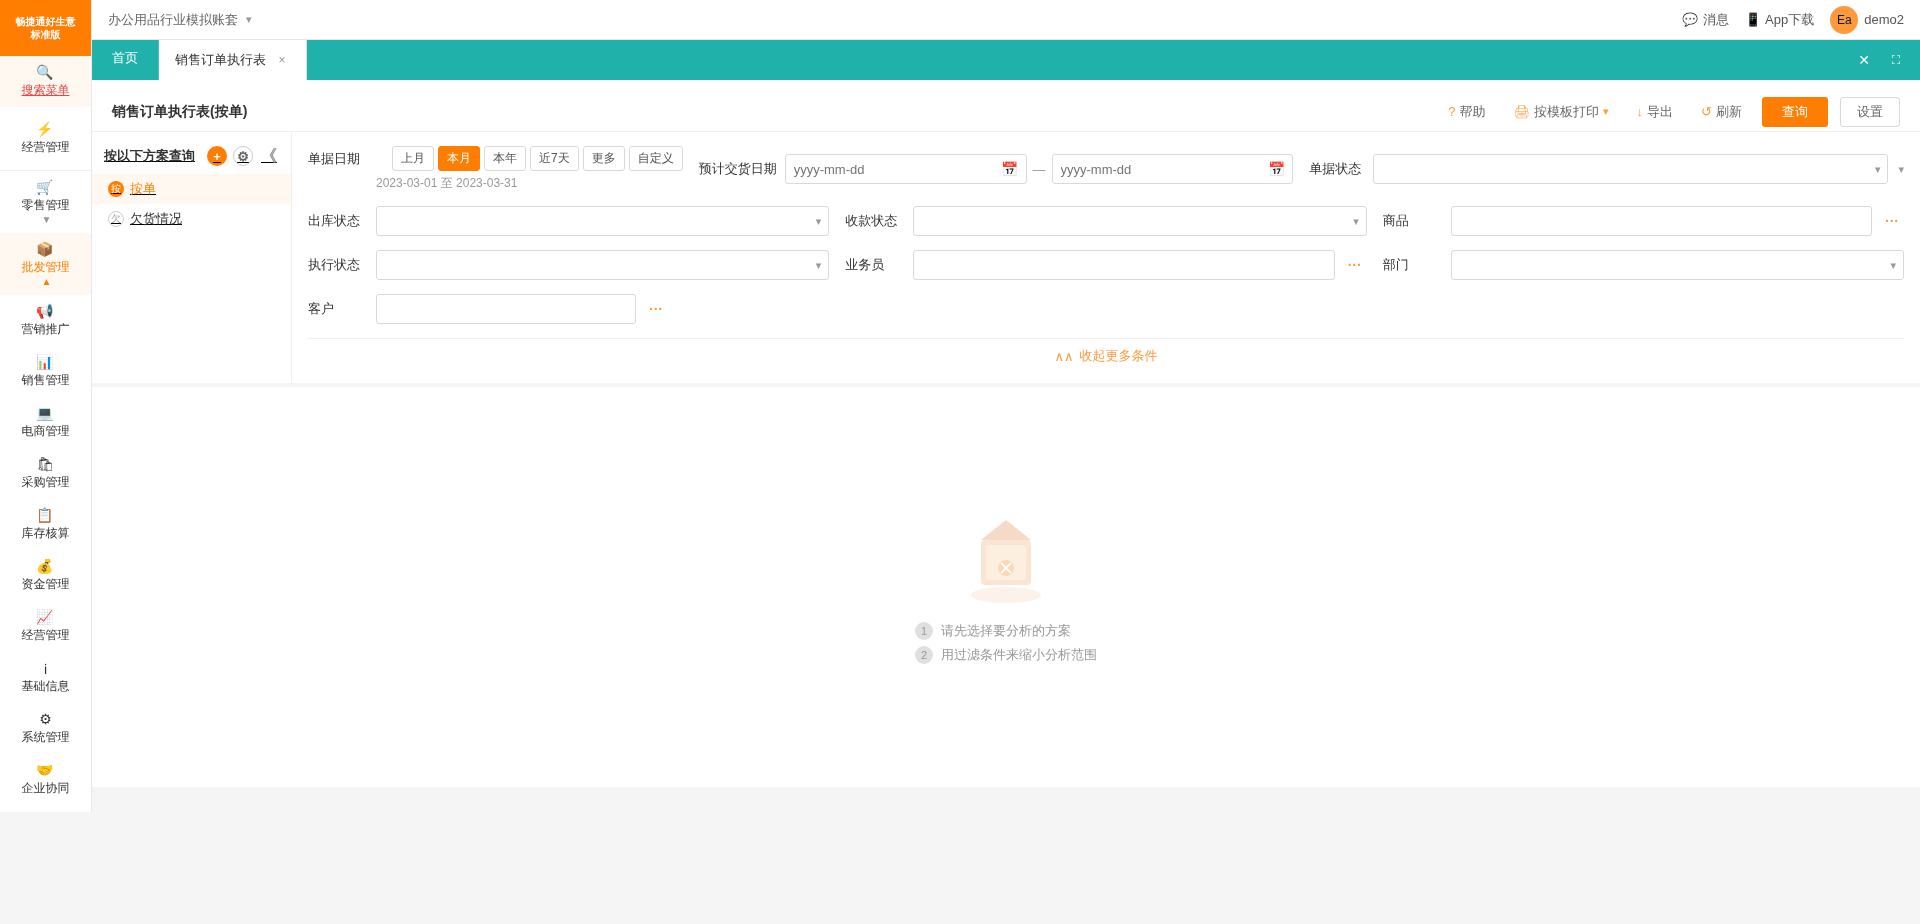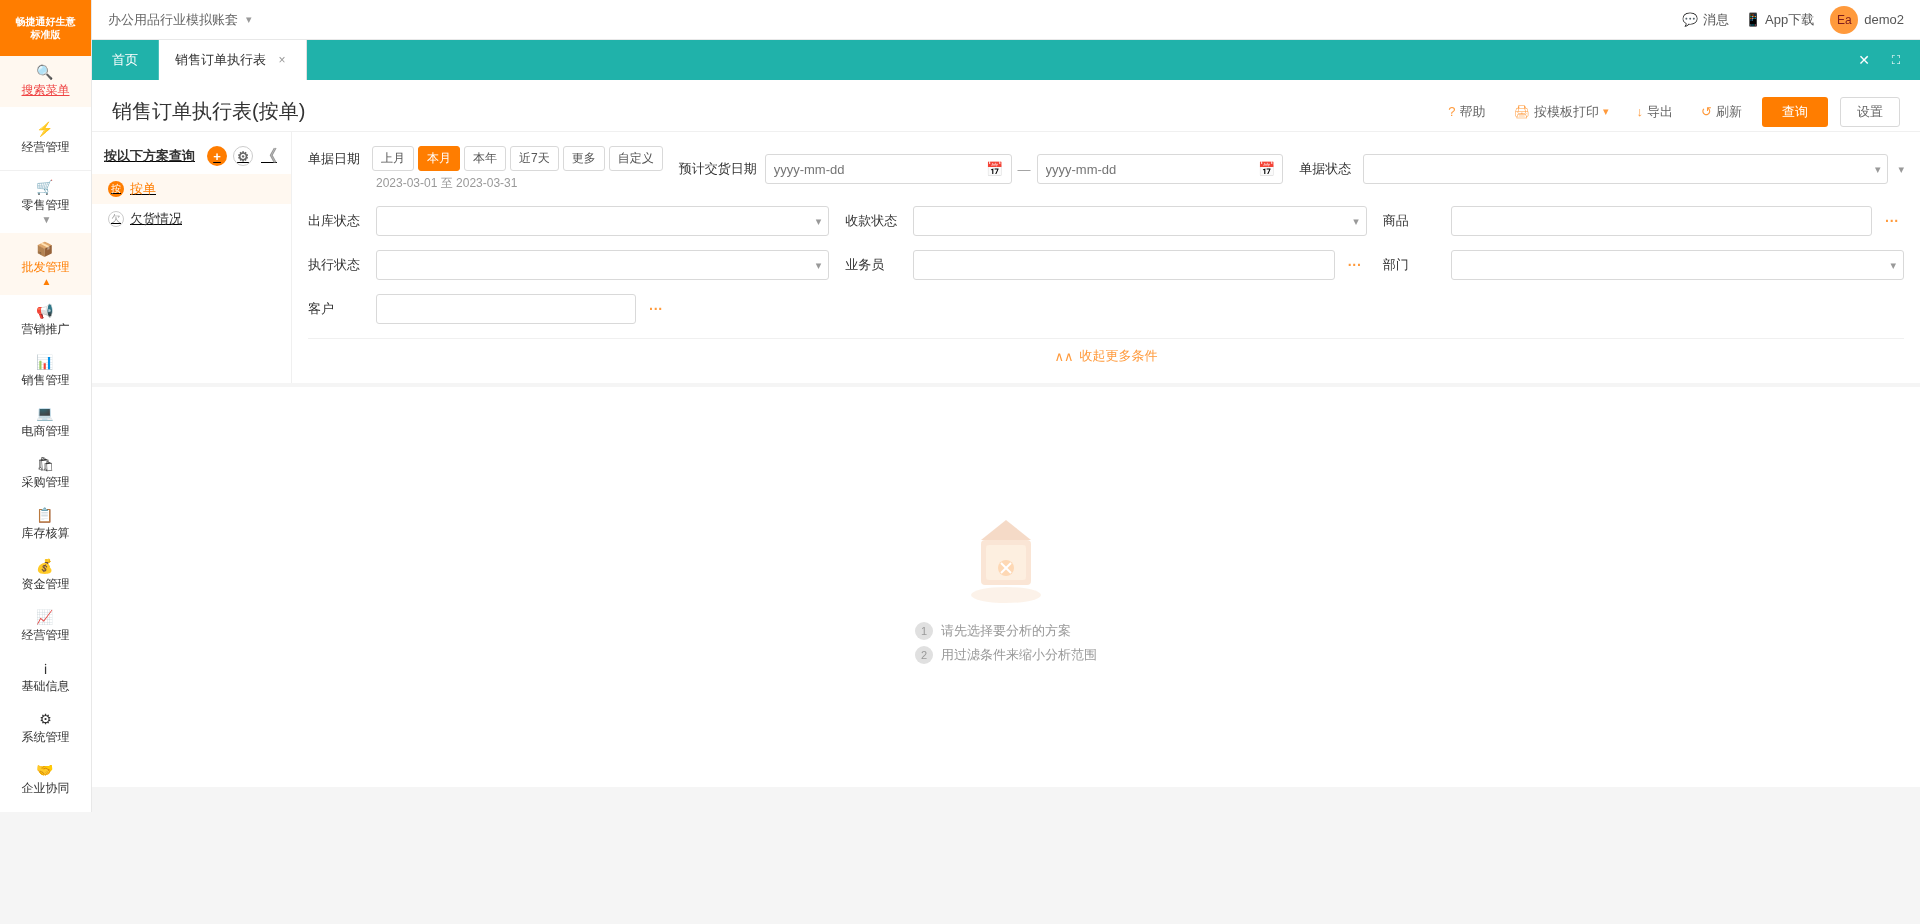--- a/index.html
+++ b/index.html
@@ -107,37 +107,37 @@
       color: #555;
     }
     .user-avatar {
       width: 28px;
       height: 28px;
       border-radius: 50%;
       background: #ff9a3c;
       display: flex;
       align-items: center;
       justify-content: center;
-      color: #7f1d1d;
+      color: #0f172a;
       font-size: 12px;
       overflow: hidden;
     }
 
     
     .tab-bar {
       height: 40px;
       background: #20b2aa;
       display: flex;
       align-items: stretch;
       flex-shrink: 0;
     }
     .tab-home {
-      padding: 0 20px;
-      display: flex;
-      align-items: center;
+      padding: 9px 20px;
+      display: flex;
+      align-items: flex-start;
       color: #fff;
       font-size: 13px;
       cursor: pointer;
       border-right: 1px solid rgba(255,255,255,0.2);
     }
     .tab-item {
       padding: 0 16px;
       display: flex;
       align-items: center;
       gap: 8px;
@@ -188,22 +188,22 @@
     .page-header {
       background: #fff;
       padding: 12px 20px 0 20px;
       border-bottom: 1px solid #f0f0f0;
       display: flex;
       align-items: center;
       justify-content: space-between;
       height: 52px;
     }
     .page-title {
-      font-size: 20px;
-      font-weight: normal;
+      font-size: 14px;
+      font-weight: bold;
       color: #333;
     }
     .page-actions {
       display: flex;
       align-items: center;
       gap: 12px;
     }
     .page-action-btn {
       display: flex;
       align-items: center;
@@ -659,21 +659,21 @@
         <div class="filter-tree-item">
           <div class="item-icon gray">欠</div>
           <span>欠货情况</span>
         </div>
       </div>
 
       <div class="filter-right-area">
 
         <div class="filter-row">
           <div class="filter-field" style="flex:none;align-items:flex-start;flex-direction:column;gap:4px;">
-            <div style="display:flex;align-items:center;gap:4px;">
+            <div style="display:flex;align-items:center;gap:24px;">
               <span class="filter-field-label">单据日期</span>
               <div class="date-quick-btns">
                 <button class="date-quick-btn">上月</button>
                 <button class="date-quick-btn active">本月</button>
                 <button class="date-quick-btn">本年</button>
                 <button class="date-quick-btn">近7天</button>
                 <button class="date-quick-btn">更多</button>
                 <button class="date-quick-btn">自定义</button>
               </div>
             </div>

